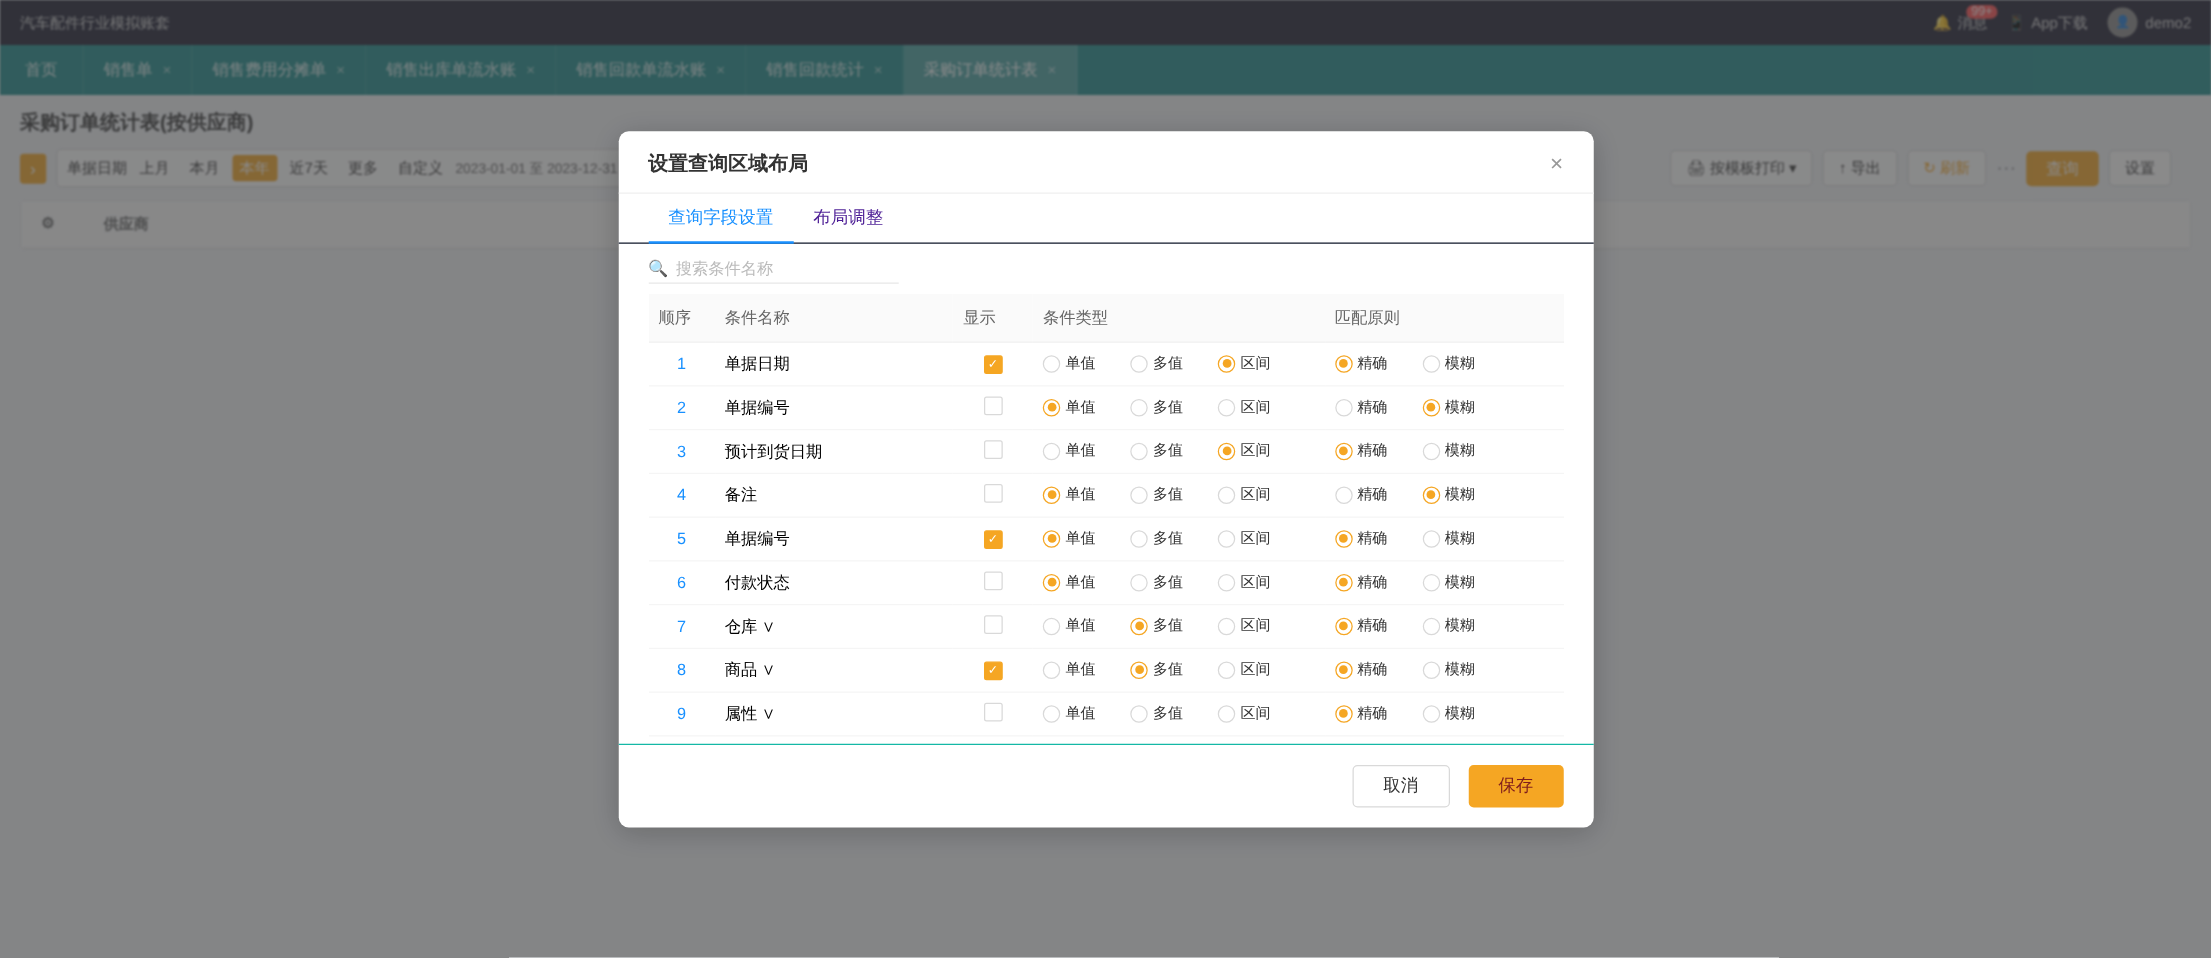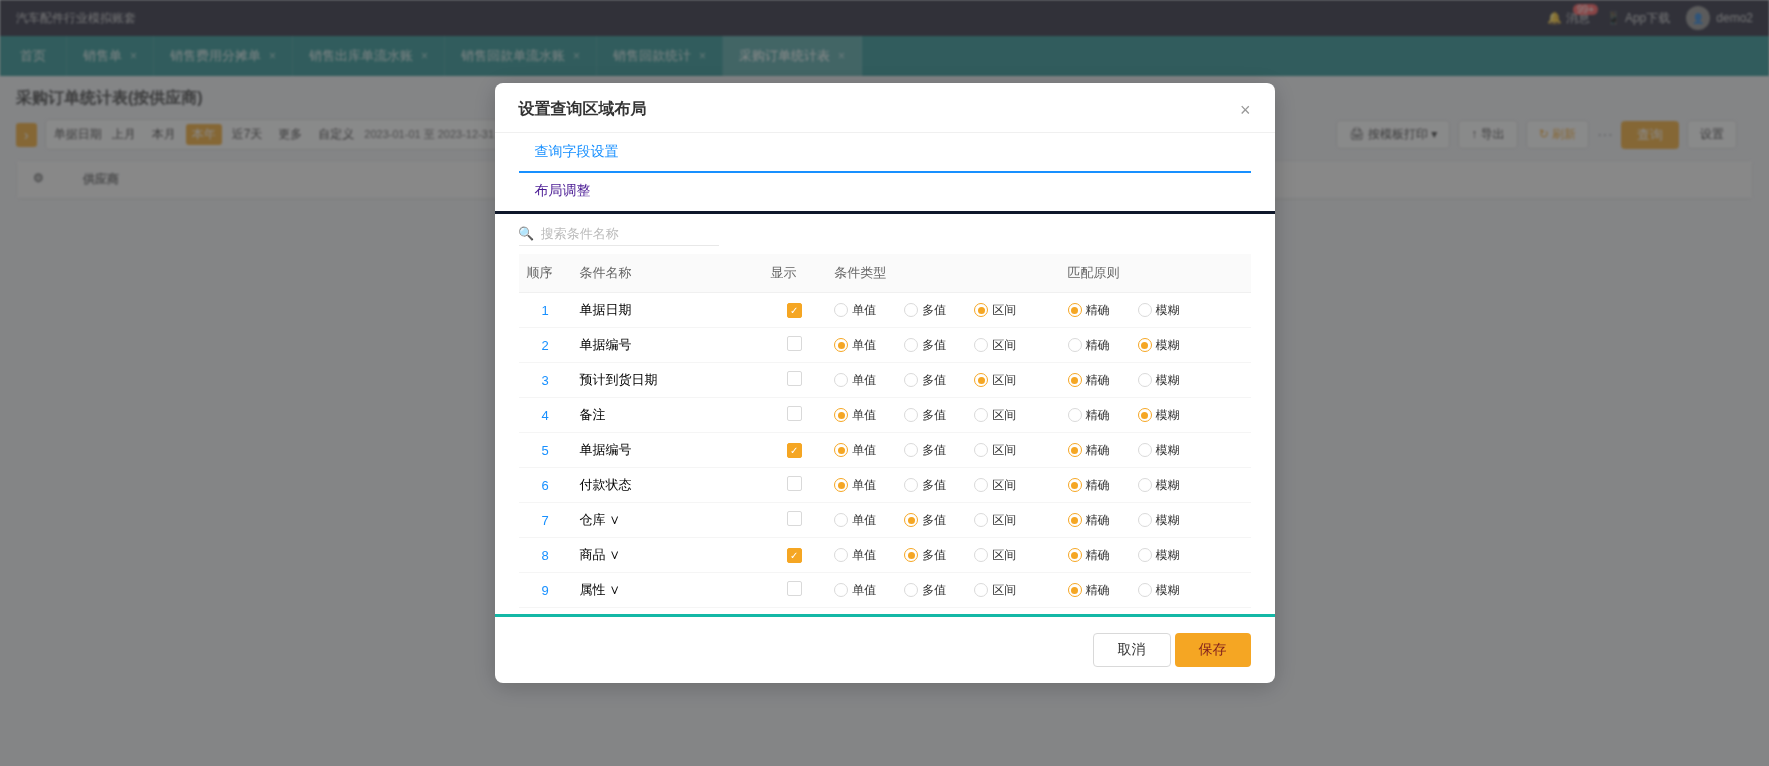--- a/index.html
+++ b/index.html
@@ -136,23 +136,22 @@
       font-size: 18px;
       line-height: 1;
       background: none;
       border: none;
     }
 
     
     .modal-tabs {
       display: flex;
       padding: 0 24px;
-      border-bottom: 3px solid #0f172a;
+      border-bottom: 1px solid #0f172a;
       gap: 0;
-      flex-direction: column;
     }
     .modal-tab {
       padding: 10px 16px;
       cursor: pointer;
       color: #4c1d95;
       font-size: 14px;
       border-bottom: 2px solid transparent;
       margin-bottom: -1px;
     }
     .modal-tab.active {
@@ -258,22 +257,22 @@
       overflow-y: auto;
     }
     .table-scroll::-webkit-scrollbar { width: 6px; }
     .table-scroll::-webkit-scrollbar-thumb { background: #ccc; border-radius: 3px; }
 
     
     .modal-footer {
       padding: 16px 24px;
       display: flex;
       justify-content: flex-end;
-      gap: 4px;
-      border-top: 3px solid #14b8a6;
+      gap: 15px;
+      border-top: 1px solid #14b8a6;
     }
     .btn-cancel {
       background: #fff;
       border: 1px solid #d9d9d9;
       border-radius: 4px;
       padding: 7px 24px;
       cursor: pointer;
       font-size: 14px;
       color: #333;
     }

